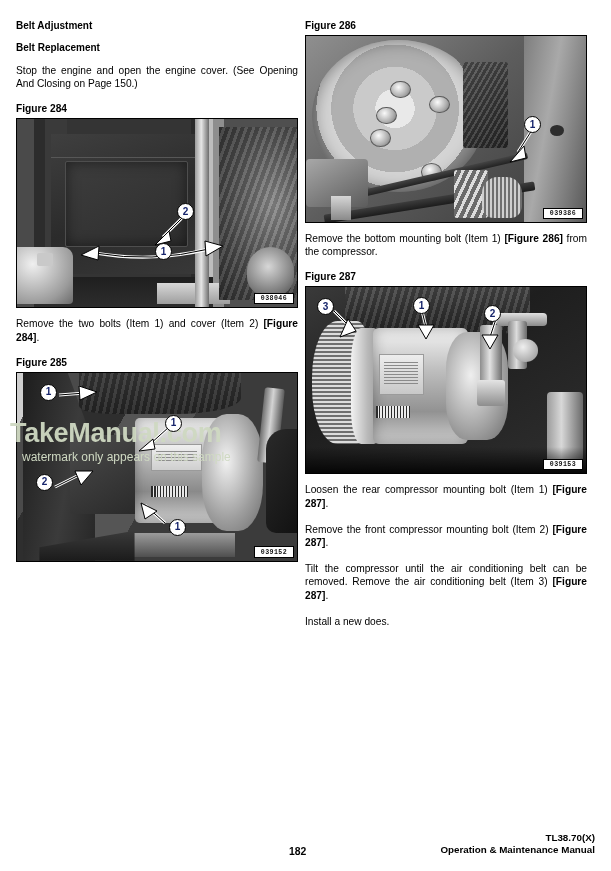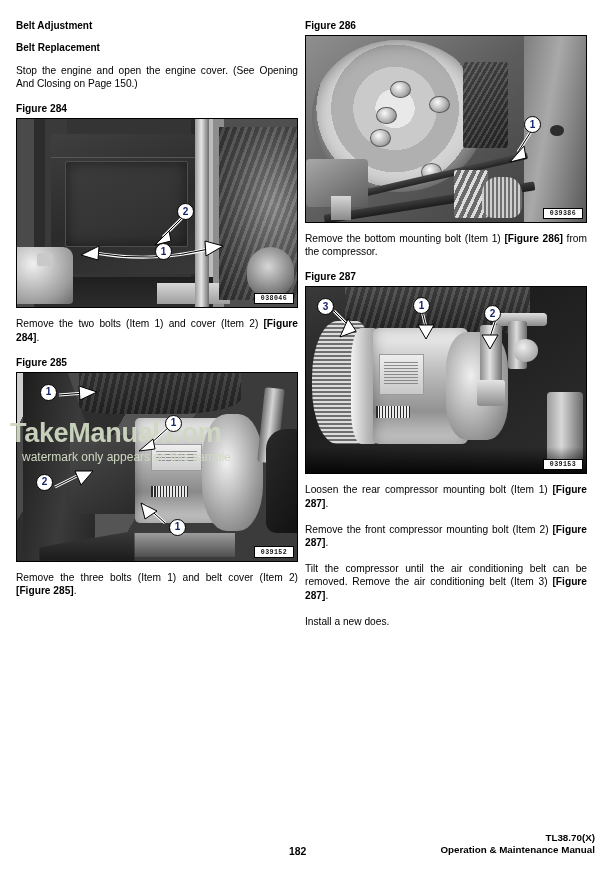--- a/index.html
+++ b/index.html
@@ -458,21 +458,20 @@
           <path d="M4 18 L28 6" stroke="#fff" stroke-width="3" fill="none"></path>
           <path d="M4 18 L28 6" stroke="#000" stroke-width="1" fill="none"></path>
           <path d="M42 2 L24 2 L30 16 Z" fill="#fff" stroke="#000" stroke-width="1"></path>
         </svg>
       </div>
       <div class="callout" style="left:19px; top:101px;">2</div>
 
       <div class="fig-id">039152</div>
     </div>
 
-    <p class="body last">Remove the three bolts (Item 1) and belt cover (Item 2) <b class="figref">[Figure 285]</b>.</p>
   </div>
 
   <div class="col col-right">
 
     <div class="fig-label">Figure 286</div>
     <div class="figure" style="height:188px;">
       <div class="photo f286">
         <div class="wall"></div>
         <div class="wallhole"></div>
         <div class="pulley"></div>

